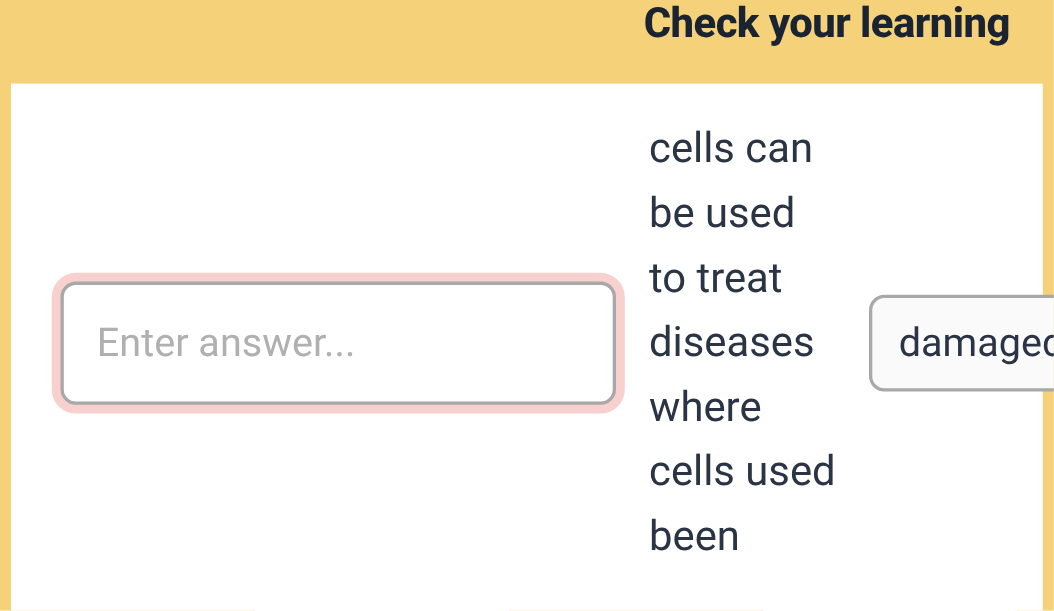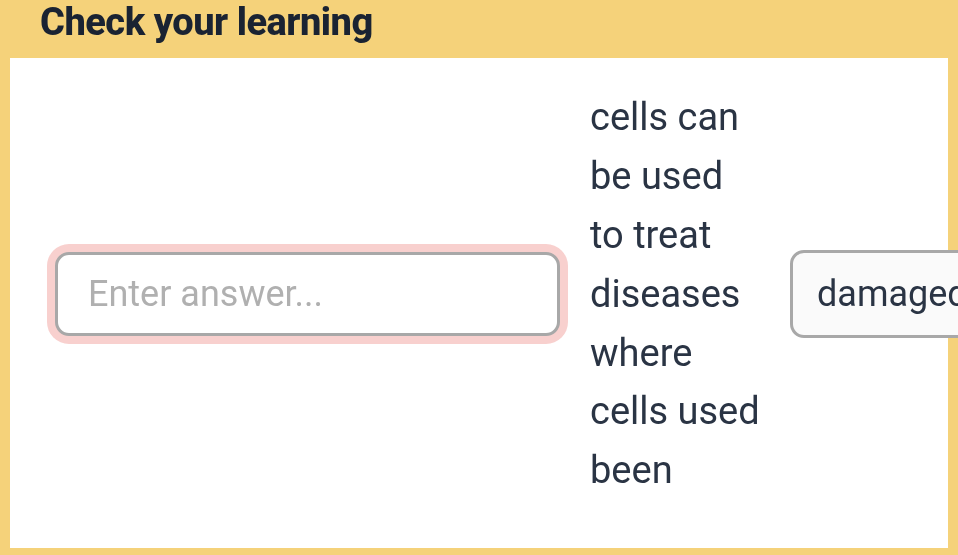--- a/index.html
+++ b/index.html
@@ -8,21 +8,22 @@
       padding: 0;
     }
     body {
       font-family: -apple-system, BlinkMacSystemFont, 'Segoe UI', Roboto, sans-serif;
       background: #f5d27a;
       width: 958px;
       height: 555px;
       overflow: hidden;
     }
     .header {
-      padding: 0 40px 14px 40px;
+      padding: 0 40px 32px 40px;
+      text-align: right;
     }
     .header-title {
       font-size: 38px;
       font-weight: 800;
       color: #1a2332;
       letter-spacing: -0.5px;
     }
     .content-card {
       background: #ffffff;
       margin: 0 10px;
@@ -33,21 +34,21 @@
       display: flex;
       align-items: center;
       gap: 30px;
     }
     .answer-input-wrapper {
       position: relative;
       flex-shrink: 0;
     }
     .answer-input {
       width: 505px;
-      height: 84px;
+      height: 112px;
       font-size: 36px;
       padding: 0 30px;
       border: 3px solid #a8a8a8;
       border-radius: 14px;
       color: #1a2332;
       outline: none;
       box-shadow: 0 0 0 8px #f8d0ce;
       font-family: inherit;
     }
     .answer-input::placeholder {

